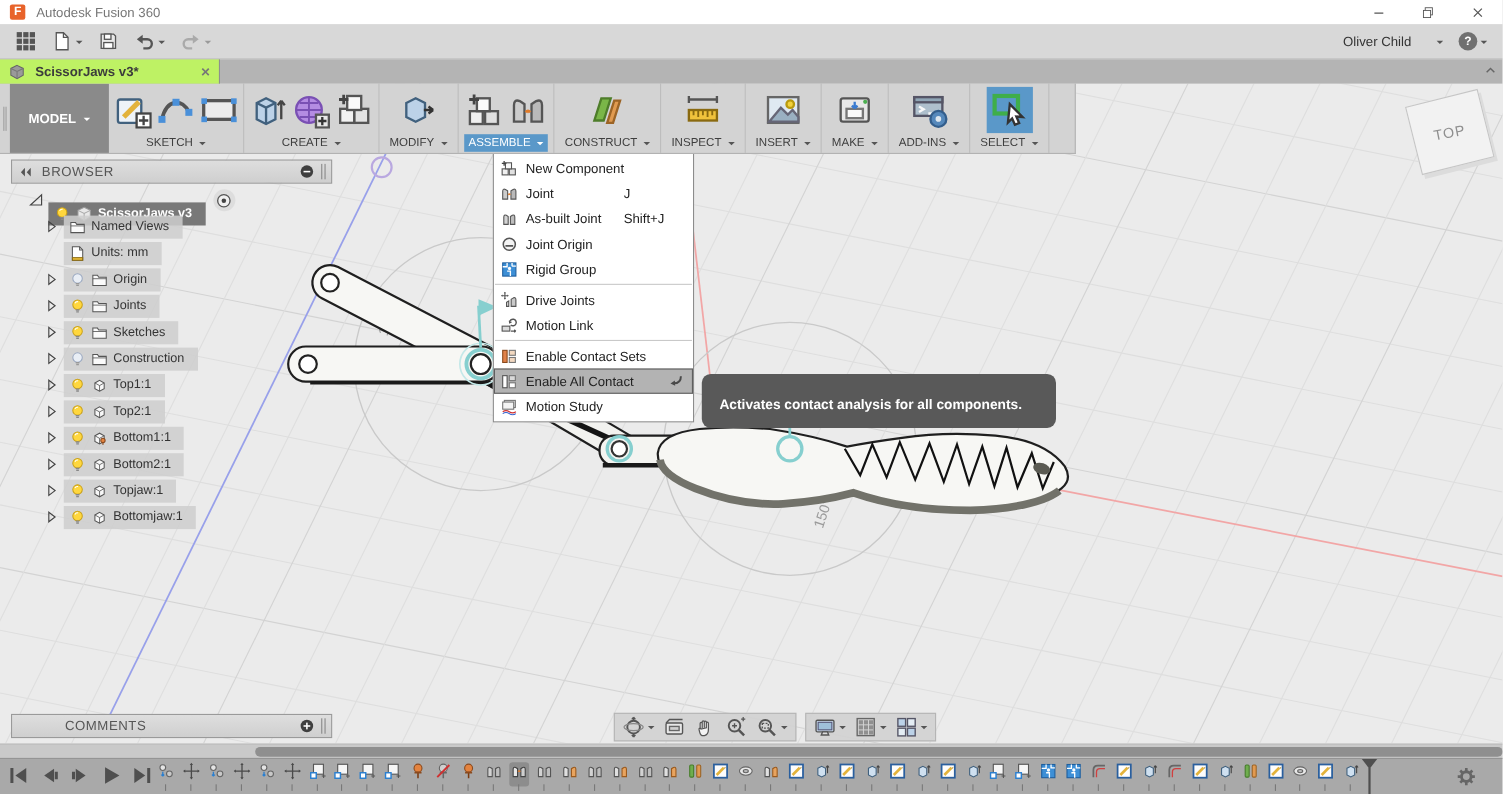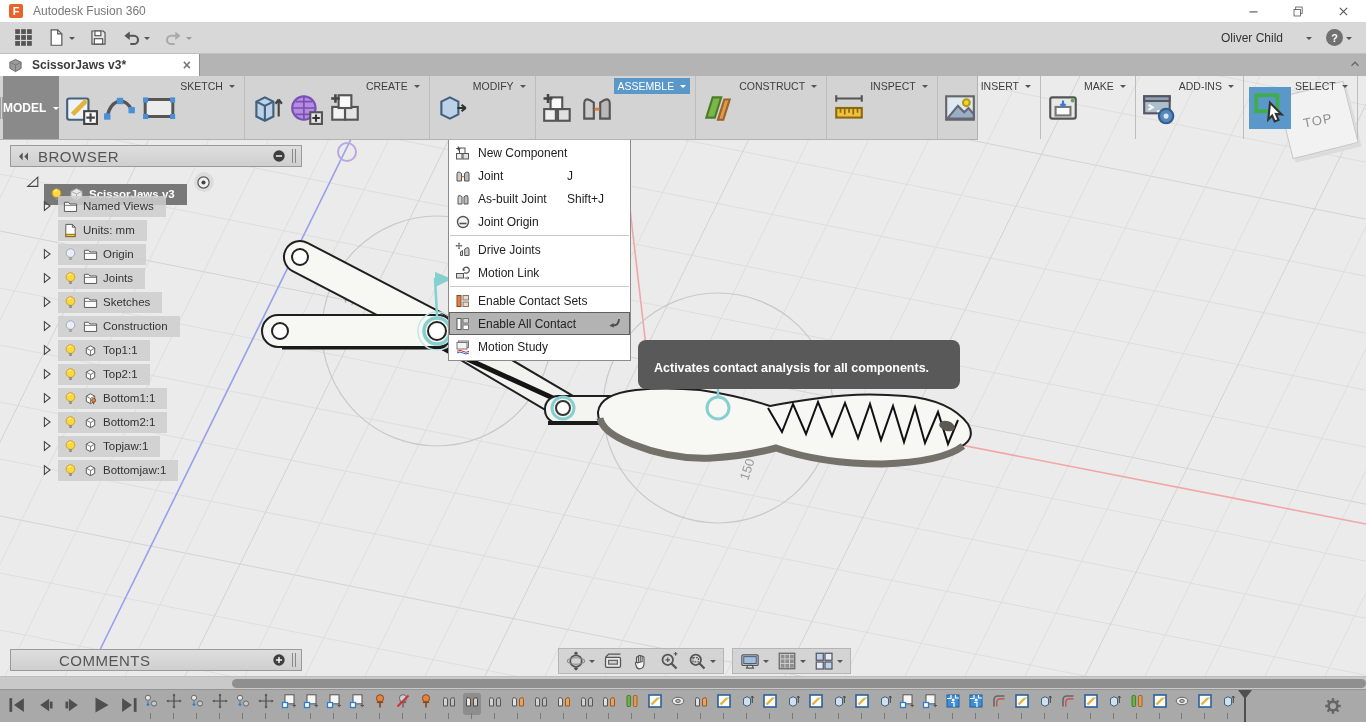--- a/index.html
+++ b/index.html
@@ -20,33 +20,33 @@
   .qbtn { display:flex; align-items:center; margin-left:14px; }
   .qbtn svg { width:19px; height:19px; }
   .caret { width:0; height:0; border:3.5px solid transparent; border-top-color:#555; margin:4px 0 0 3px; }
   .caret.lite { border-top-color:#9a9a9a; }
   .userarea { margin-left:auto; display:flex; align-items:center; margin-right:14px; gap:14px; }
   .username { font-size:12px; color:#333; display:flex; align-items:center;gap:20px; }
   .helpbtn { width:17px; height:17px; border-radius:50%; background:#707070; color:#fff; font-size:11px; font-weight:bold; display:flex; align-items:center; justify-content:center; }
 
   
   .tabrow { position:absolute; top:54px; left:0; width:1366px; height:22px; background:#b4b4b4; z-index:60; }
-  .doctab { position:absolute; left:0; top:0; width:200px; height:22px; background:#ffffff; border-right:1px solid #8f8f8f; display:flex; align-items:center; }
+  .doctab { position:absolute; left:0; top:0; width:200px; height:22px; background:#bef264; border-right:1px solid #8f8f8f; display:flex; align-items:center; }
   .doctab svg { width:15px; height:15px; margin-left:8px; }
   .tabtitle { font-size:12px; font-weight:bold; color:#3c3c3c; margin-left:9px; }
   .tabclose { margin-left:auto; margin-right:8px; color:#777; font-size:14px; font-weight:bold; line-height:1; }
   .rowchevron { position:absolute; right:4px; top:3px; width:14px; height:14px; }
 
   
   .ribbon { position:absolute; top:76px; left:0; width:978px; height:64px; background:#d3d3d3; border-bottom:1px solid #b2b2b2; border-right:1px solid #b2b2b2; display:flex; z-index:30; }
   .grip { width:9px; display:flex; align-items:center; justify-content:center; gap:1px; }
   .grip i { display:block; width:1px; height:22px; background:#9f9f9f; }
   .modelbtn { width:90px; margin:0; background:#8a8a8a; color:#fff; font-weight:bold; font-size:12px; display:flex; align-items:center; justify-content:center; gap:4px; }
   .modelbtn .caret { border-top-color:#fff; }
-  .rgroup { display:flex; border-right:1px solid #bdbdbd; padding:2px 5px 1px; }
+  .rgroup { display:flex; flex-direction:column; border-right:1px solid #bdbdbd; padding:2px 5px 1px; }
   .ricons { flex:1; display:flex; align-items:center; justify-content:center; gap:5px; }
   .ric { width:34px; height:34px; }
   .ricwrap { display:flex; align-items:center; justify-content:center; }
   .ricwrap.selbg { background:#5a98c9; width:42px; height:42px; }
   .rlabel { height:16px; font-size:10.5px; color:#3e3e3e; display:flex; align-items:center; justify-content:center; gap:3px; white-space:nowrap; padding:0 4px; }
   .rlabel .caret { border-top-color:#555; margin-top:3px; }
   .rgroup.active .rlabel { background:#5a98c9; color:#fff; }
   .rgroup.active .rlabel .caret { border-top-color:#fff; }
 
   
@@ -54,21 +54,21 @@
   #cv { position:absolute; inset:0; }
   svg text { font-family:"Liberation Sans", sans-serif; }
 
   .viewcube { position:absolute; left:1284px; top:12px; width:68px; height:64px; transform:rotate(-14deg); background:#f2f2f2; border:1px solid #c6c6c6; box-shadow:2px 4px 0 #dcdcdc; display:flex; align-items:center; justify-content:center; z-index:5; }
   .viewcube span { color:#8f8f8f; font-size:13px; letter-spacing:1px; transform:rotate(3deg); }
 
   
   .browser { position:absolute; left:10px; top:69px; width:300px; z-index:10; }
   .panelhead { height:22px; background:linear-gradient(#dedede,#cfcfcf); border:1px solid #9a9a9a; display:flex; align-items:center; width:292px; }
   .panelhead svg.arrows { width:13px; height:13px; margin-left:6px; }
-  .panelhead .ptitle { font-size:15px; color:#555; margin-left:8px; letter-spacing:.5px; }
+  .panelhead .ptitle { font-size:12px; color:#555; margin-left:8px; letter-spacing:.5px; }
   .panelhead .pbtn { margin-left:auto; width:14px; height:14px; }
   .panelhead .hgrip { width:4px; height:14px; border-left:1px solid #888; border-right:1px solid #888; margin:0 5px 0 6px; }
   #tree { margin-top:4px; }
   .trow { display:flex; align-items:center; gap:4px; height:22px; margin:2px 0 2px 30px; }
   .trow.root { margin-left:16px; }
   .tri { width:14px; height:14px; flex:0 0 14px; }
   .pill { display:flex; align-items:center; gap:5px; background:rgba(206,206,206,.85); height:21px; padding:0 12px 0 5px; }
   .pill .lbl { font-size:11.5px; color:#333; white-space:nowrap; }
   .trow.root .pill { background:#787878;margin-top:24px; }
   .trow.root .pill .lbl { color:#fff; font-weight:bold; }
@@ -679,20 +679,28 @@
           <span class="mlabel">As-built Joint</span>
           <span class="mshort">Shift+J</span>
         </div>
         <div class="mitem">
           <svg class="" viewBox="0 0 16 16">
             <circle cx="8" cy="8" r="5.5" fill="#f4f4f4" stroke="#555" stroke-width="1.4"></circle>
             <path d="M4.5 9.5h7" stroke="#555" stroke-width="1.6"></path>
           </svg>
           <span class="mlabel">Joint Origin</span>
         </div>
+        <div class="mitem">
+          <svg class="" viewBox="0 0 16 16">
+            <rect x="2" y="2" width="12" height="12" fill="#3d8fd6" stroke="#1f5f9e"></rect>
+            <path d="M6 2v3.5h-4M10.5 2v3M10.5 5h3.5M6 9.5h3v4.5" stroke="#fff" fill="none" stroke-width="1.2"></path>
+            <circle cx="8.2" cy="7" r="1.5" fill="#fff"></circle>
+          </svg>
+          <span class="mlabel">Rigid Group</span>
+        </div>
         <div class="msep"></div>
         <div class="mitem">
           <svg class="" viewBox="0 0 16 16">
             <path d="M4 1v5.5M1.2 3.8h5.6" stroke="#555" fill="none"></path>
             <path d="M4 0.2l-1 1.4h2zM4 7.4l-1-1.4h2zM0.4 3.8l1.4-1v2zM7.6 3.8l-1.4-1v2z" fill="#555"></path>
             <path d="M14 13.5V7.5q0-2.6-2.3-1.7L9.7 7V13.5Z" fill="#c9c9c9" stroke="#555"></path>
             <path d="M5.5 13.5V9.8l2-1.2v4.9z" fill="#dcdcdc" stroke="#555"></path>
           </svg>
           <span class="mlabel">Drive Joints</span>
         </div>

